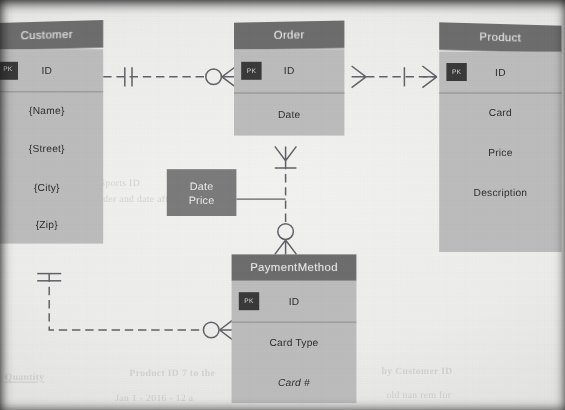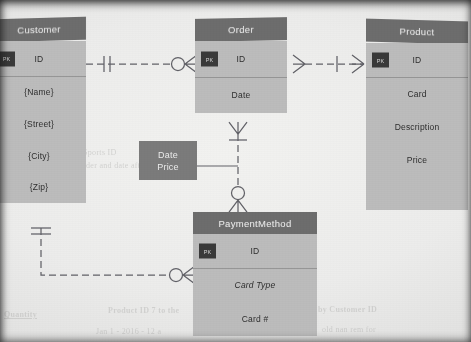--- a/index.html
+++ b/index.html
@@ -175,42 +175,42 @@
     <div class="ebody" style="height:167px;">
       <div class="divider" style="top:34px;"></div>
       <div class="row" style="height:34px;">
         <span class="pk">PK</span>
         <span class="lbl">ID</span>
       </div>
       <div class="row" style="height:33px;">
         <span class="lbl">Card</span>
       </div>
       <div class="row" style="height:33px;">
+        <span class="lbl">Price</span>
+      </div>
+      <div class="row" style="height:33px;">
         <span class="lbl">Description</span>
       </div>
-      <div class="row" style="height:33px;">
-        <span class="lbl">Price</span>
-      </div>
-    </div>
-  </div>
-
-  <div class="entity" style="left:193px;top:212px;width:124px;">
+    </div>
+  </div>
+
+  <div class="entity" style="left:193px;top:212px;width:104px;">
     <div class="ehead" style="height:22px;">
       <span>PaymentMethod</span>
     </div>
     <div class="ebody" style="height:102px;">
       <div class="divider" style="top:34px;"></div>
       <div class="row" style="height:34px;">
         <span class="pk">PK</span>
         <span class="lbl">ID</span>
       </div>
+      <div class="row" style="height:34px;">
+        <span class="lbl">Card Type</span>
+      </div>
       <div class="row" style="height:34px;font-style:italic;">
-        <span class="lbl">Card Type</span>
-      </div>
-      <div class="row" style="height:34px;">
         <span class="lbl">Card #</span>
       </div>
     </div>
   </div>
 
   <div class="attrbox" style="left:139px;top:141px;width:58px;height:39px;">
     <span>Date</span>
     <span>Price</span>
   </div>
 

